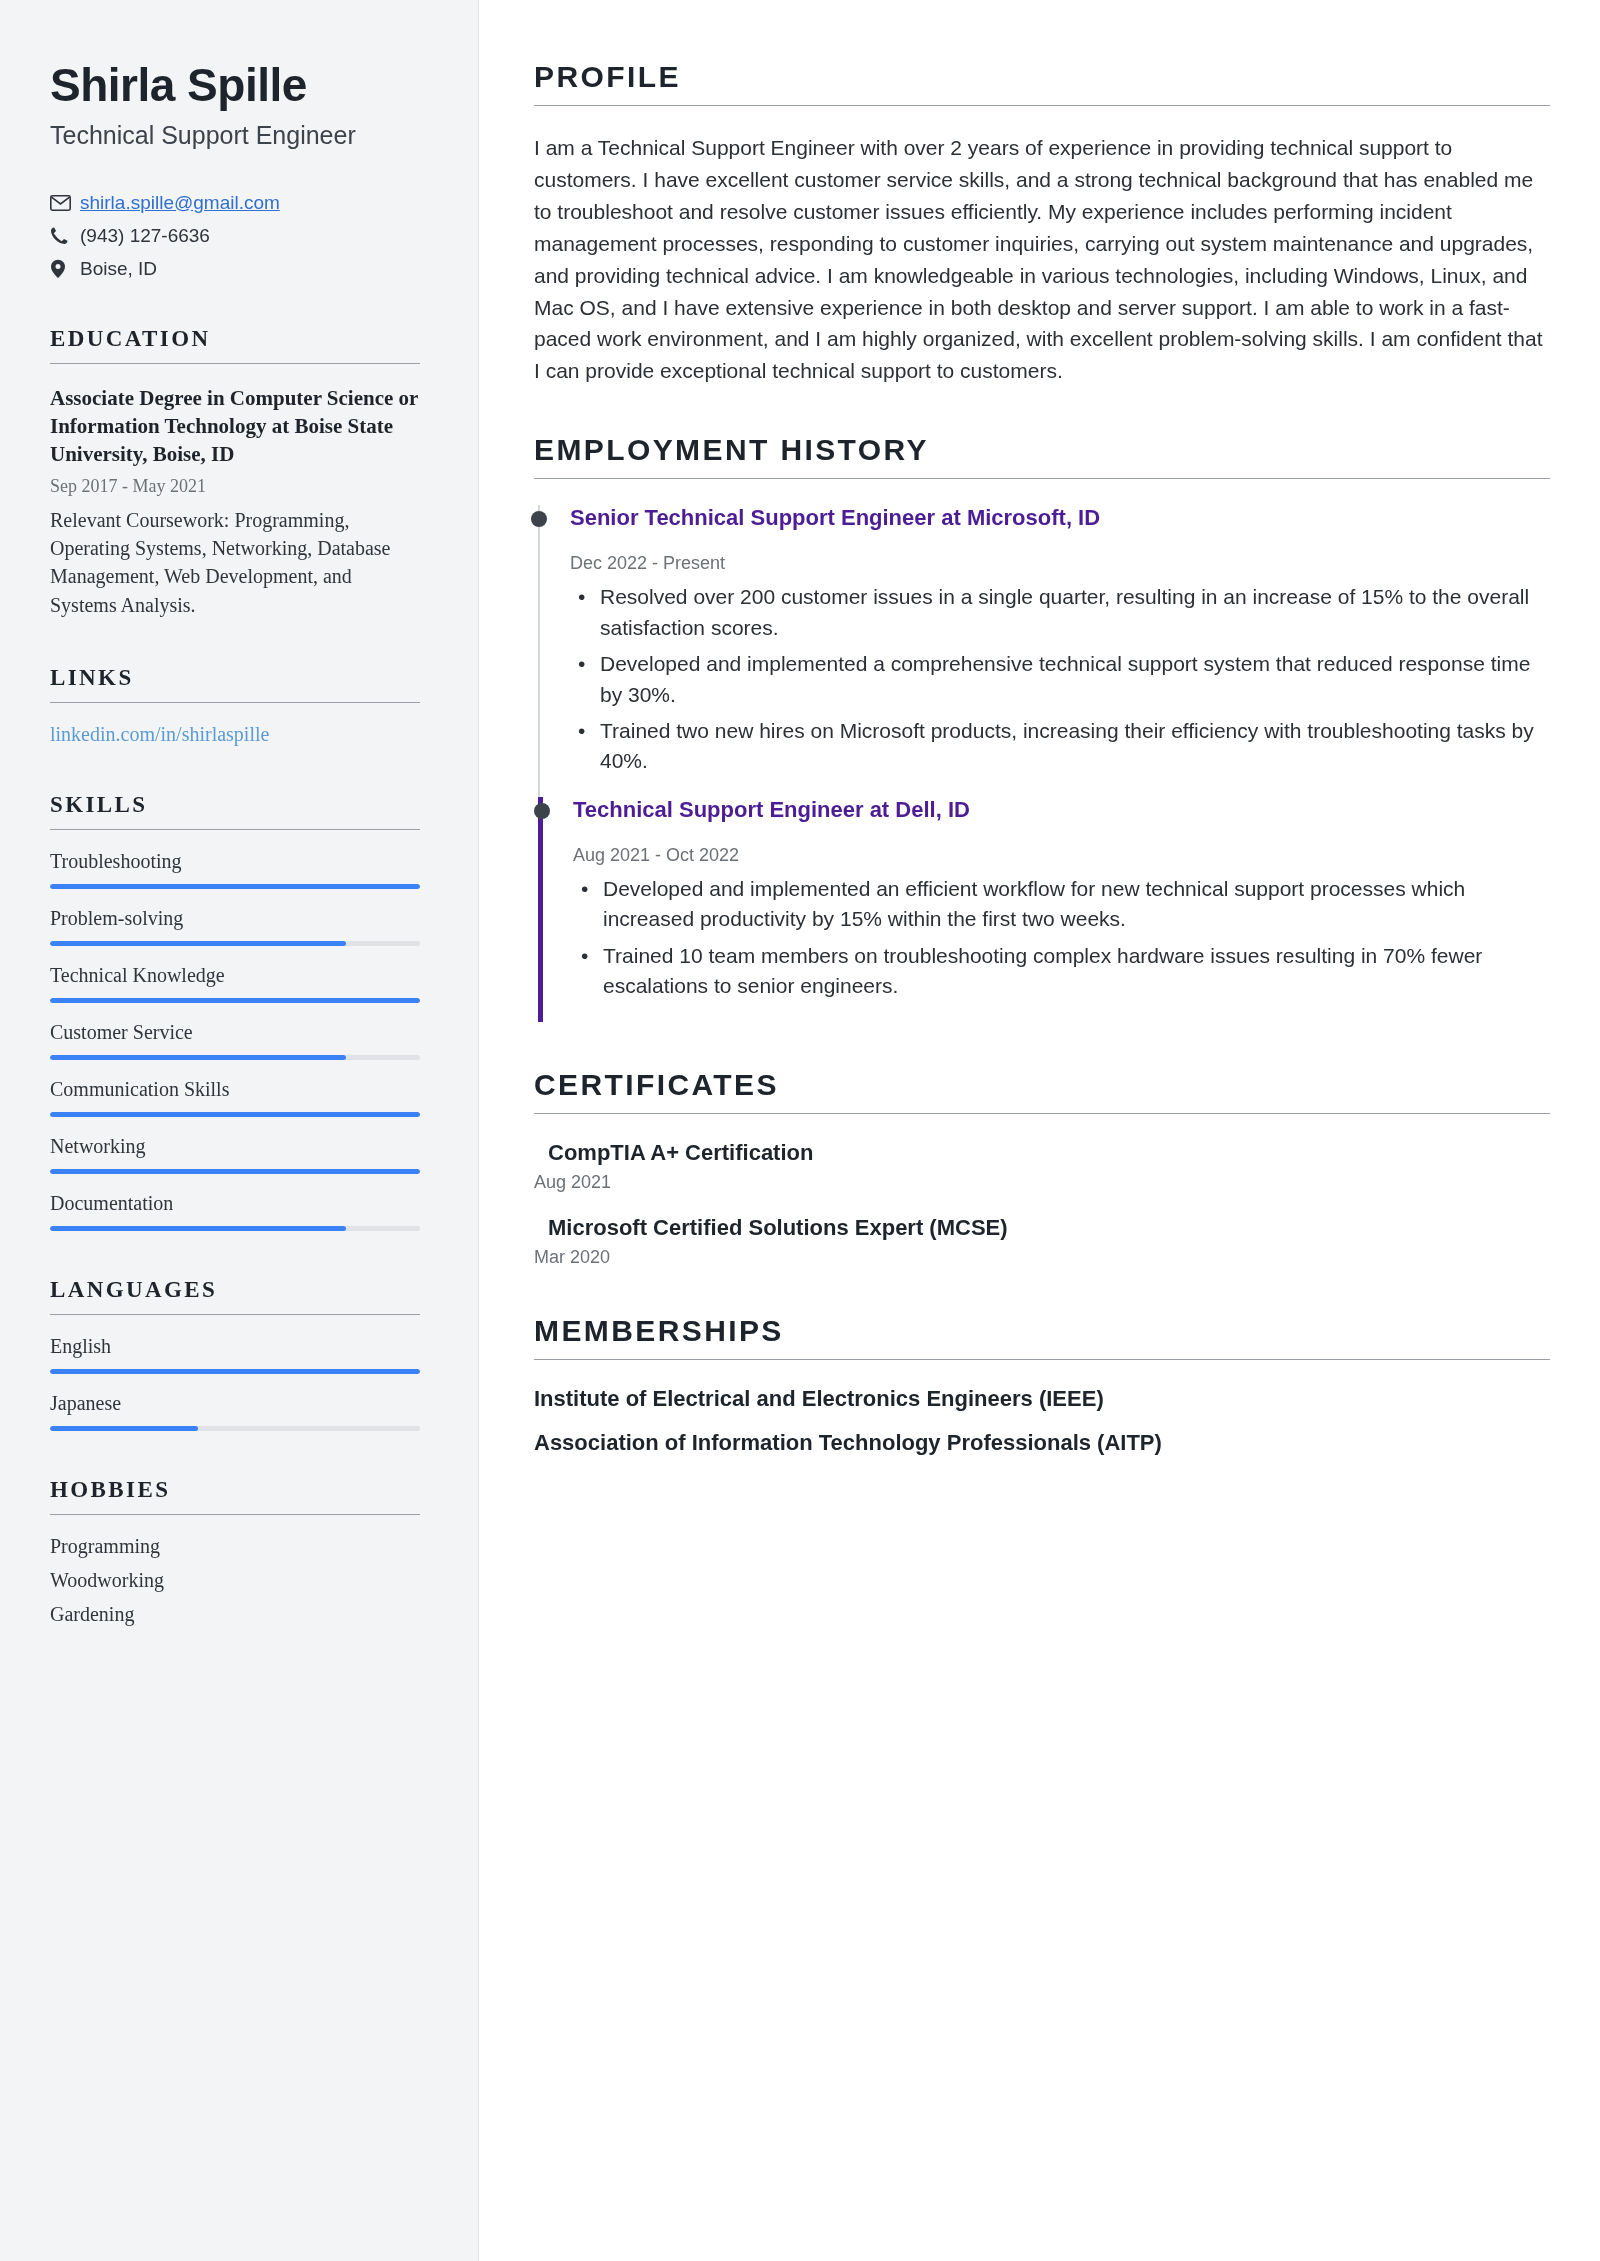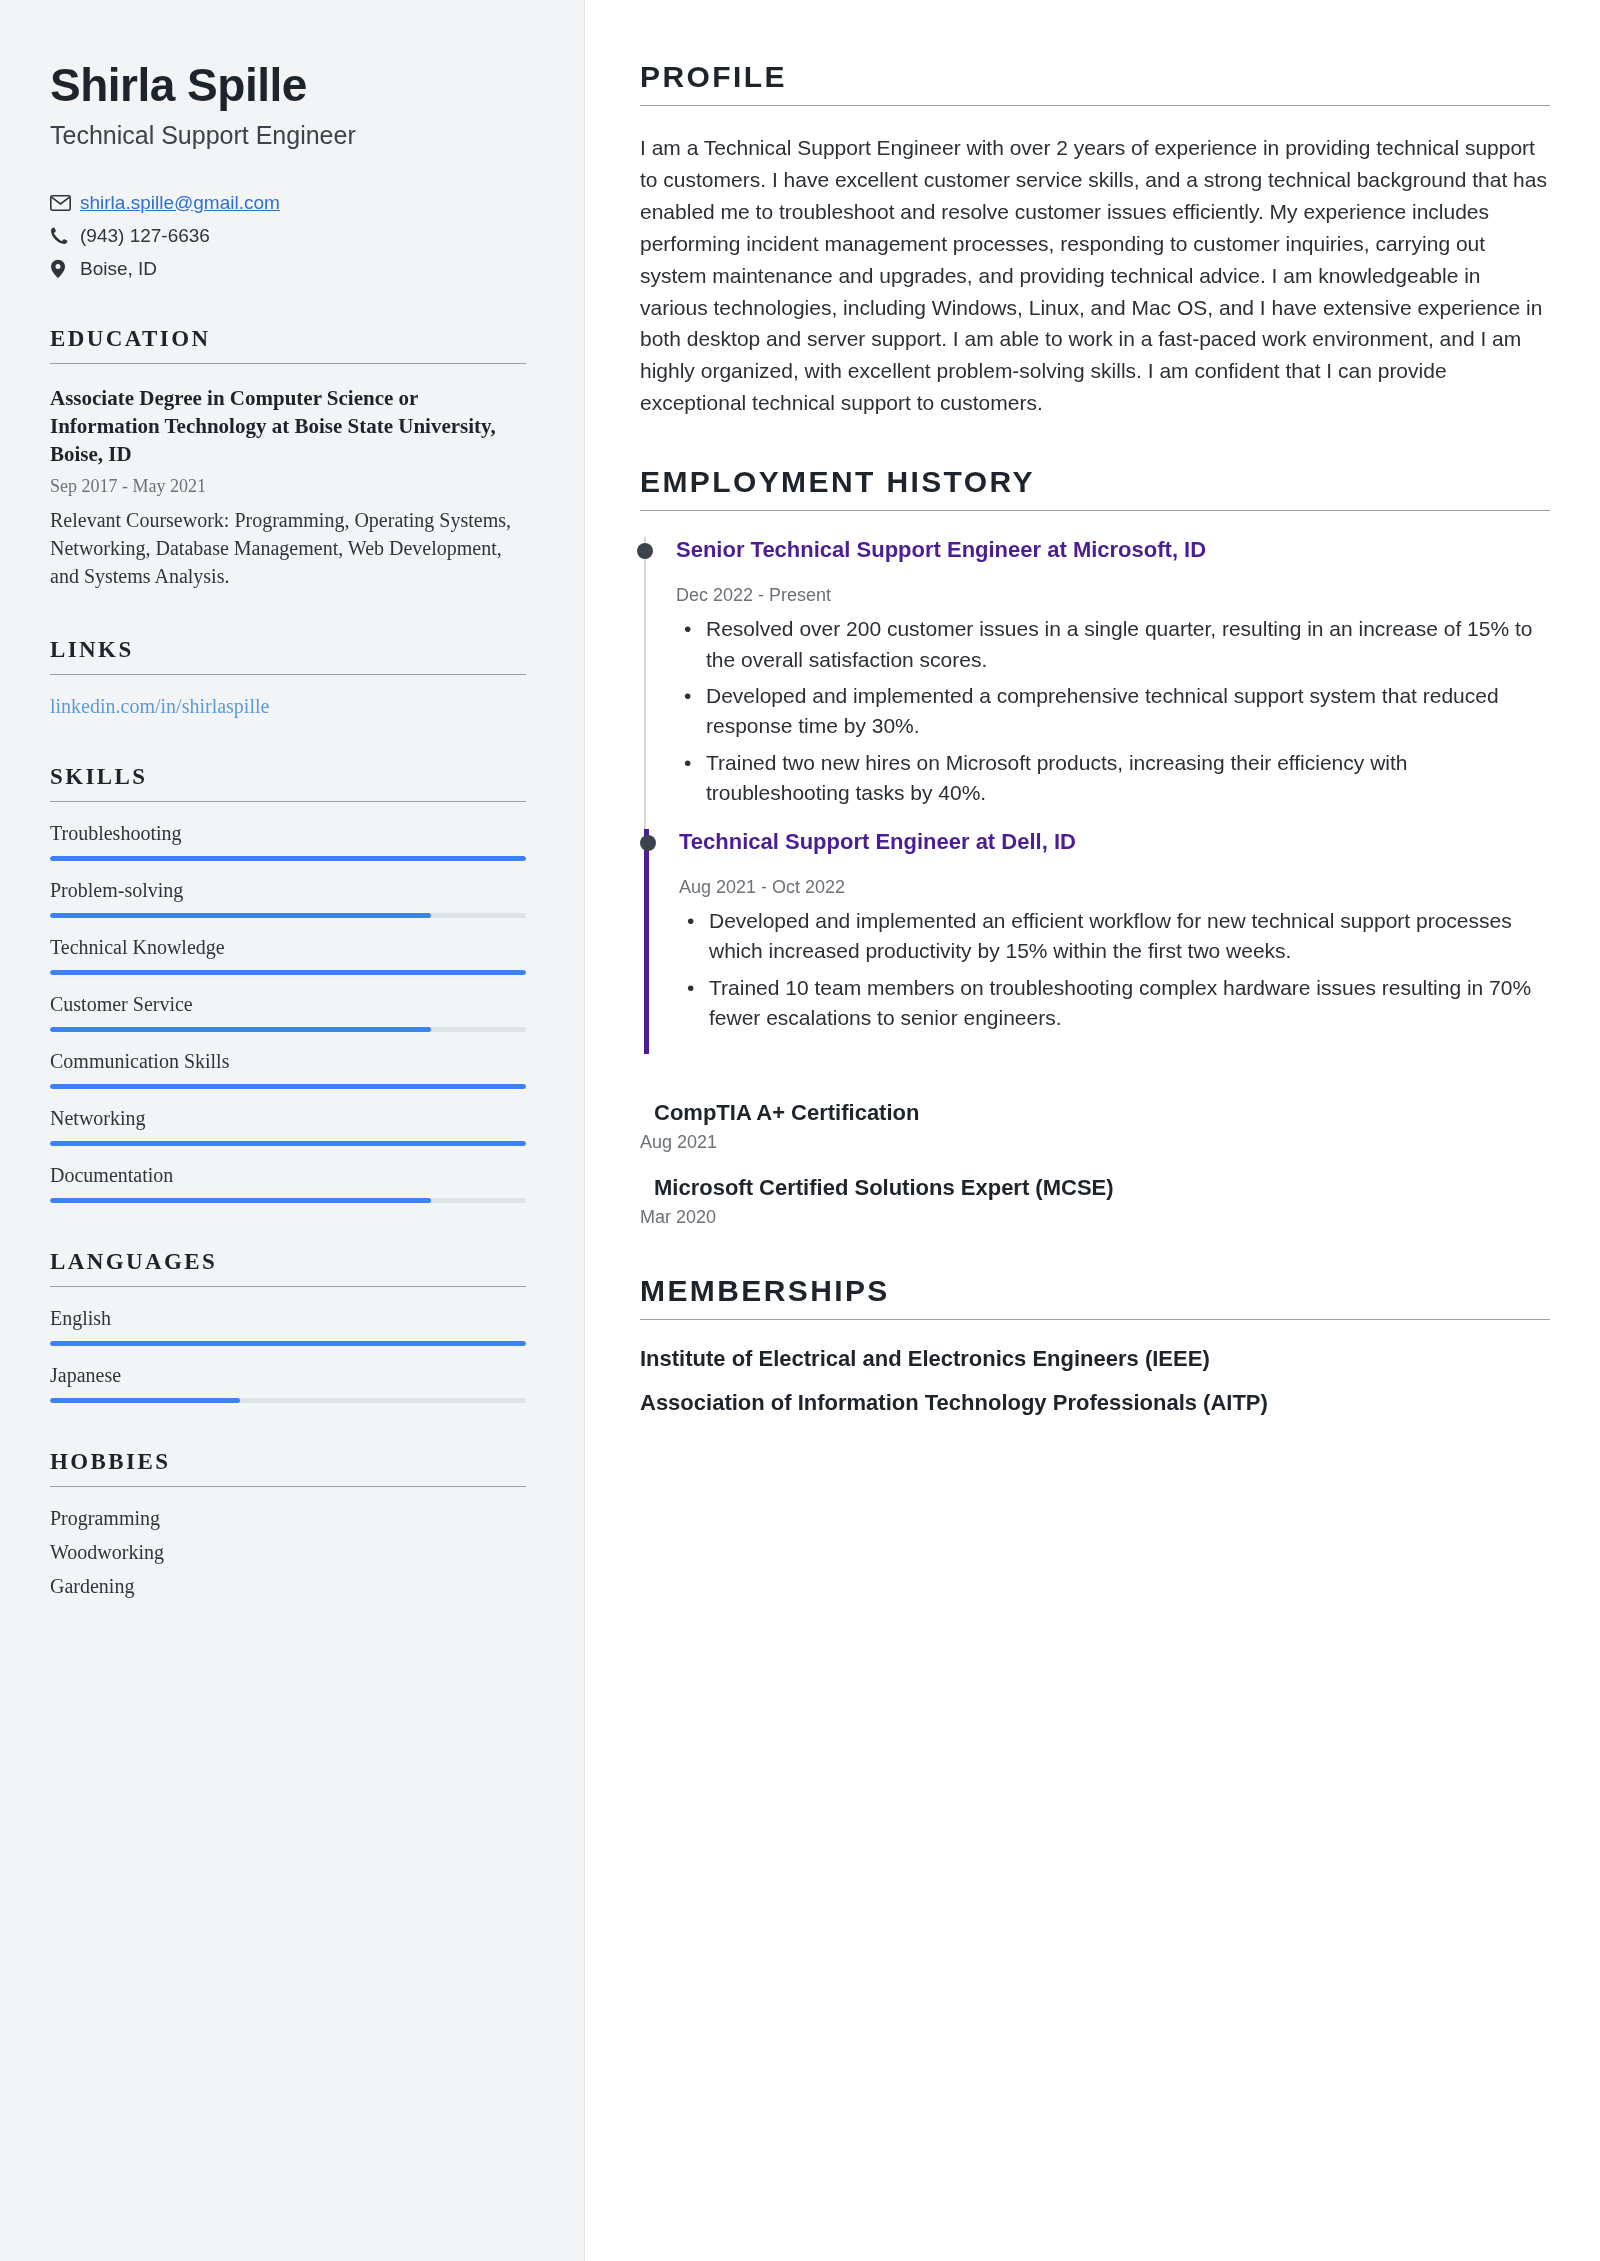--- a/index.html
+++ b/index.html
@@ -11,21 +11,21 @@
   }
   .page {
     position: relative;
     width: 1600px;
     min-height: 2261px;
     display: flex;
     background: #ffffff;
   }
   
   .sidebar {
-    width: 585px;
+    width: 479px;
     background: #f3f4f6;
     padding: 60px 58px 60px 50px;
     border-right: 1px solid #e2e4e8;
   }
   .name {
     font-size: 46px;
     font-weight: bold;
     letter-spacing: -0.5px;
     color: #1d242b;
     line-height: 1.1;
@@ -346,20 +346,21 @@
           <ul class="job-bullets">
             <li>Developed and implemented an efficient workflow for new technical support processes which increased productivity by 15% within the first two weeks.</li>
             <li>Trained 10 team members on troubleshooting complex hardware issues resulting in 70% fewer escalations to senior engineers.</li>
           </ul>
         </div>
 
       </div>
     </section>
 
     <section class="main-section">
+      <div class="main-heading">CERTIFICATES</div>
       <div class="cert">
         <div class="cert-name">CompTIA A+ Certification</div>
         <div class="cert-date">Aug 2021</div>
       </div>
       <div class="cert">
         <div class="cert-name">Microsoft Certified Solutions Expert (MCSE)</div>
         <div class="cert-date">Mar 2020</div>
       </div>
     </section>
 

